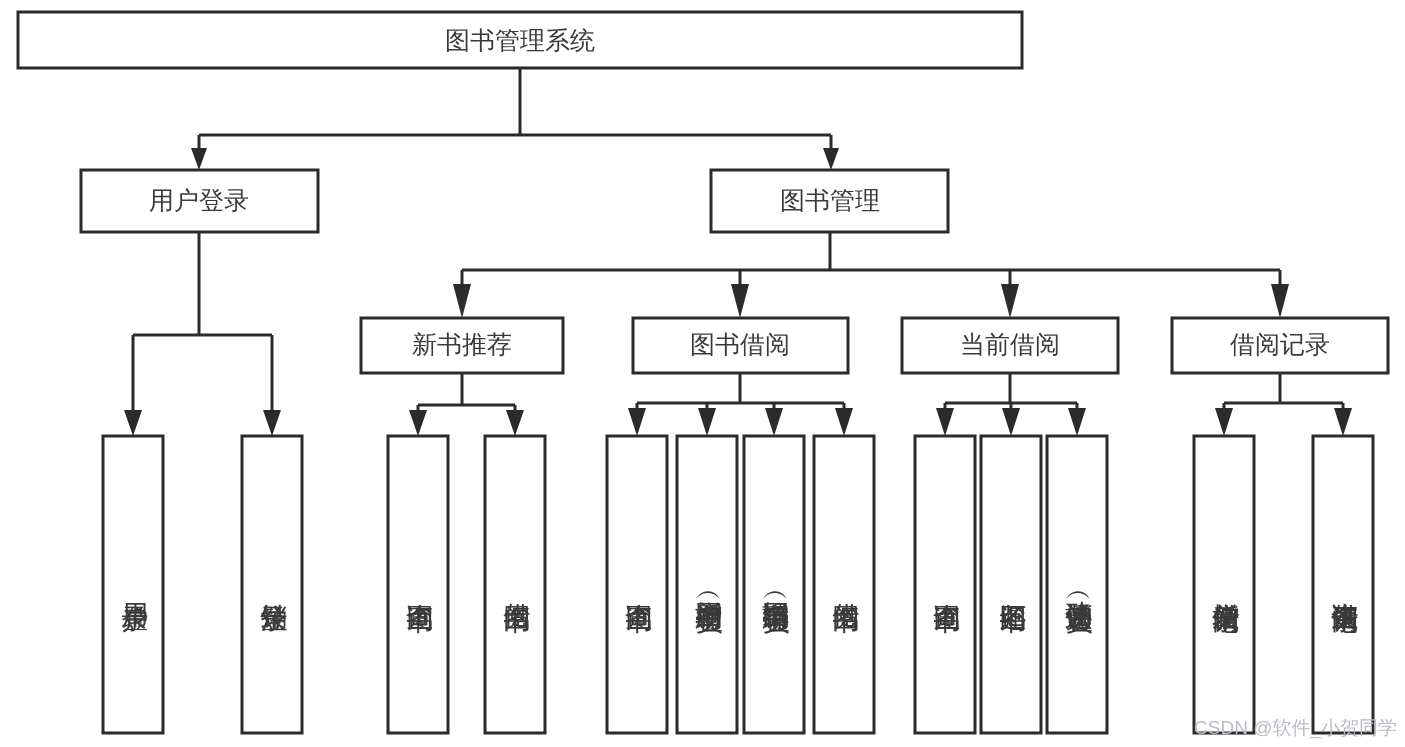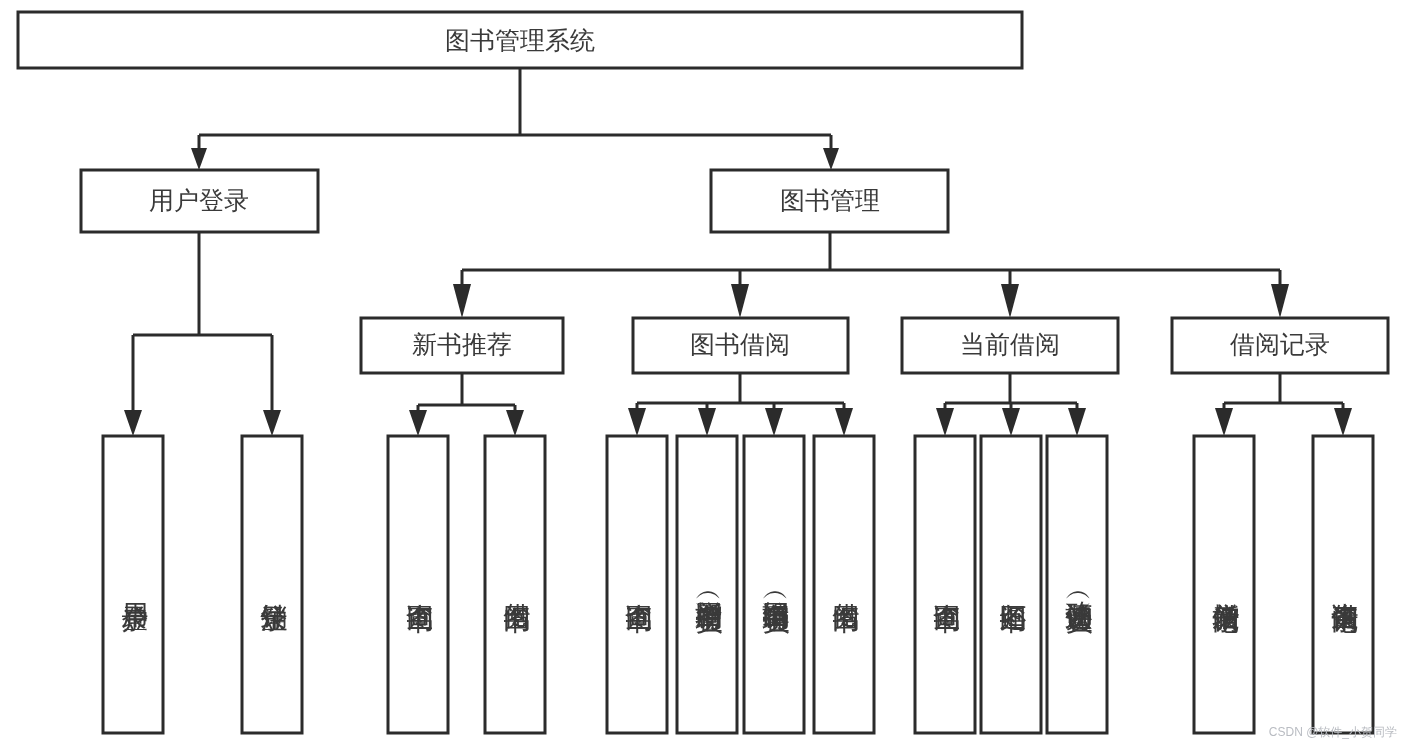--- a/index.html
+++ b/index.html
@@ -17,21 +17,21 @@
     fill:#3a3a3a;
     font-family:"Liberation Sans","DejaVu Sans",sans-serif;
     text-anchor:middle;
     dominant-baseline:middle;
   }
   .lbl-h{font-size:25px;}
   .lbl-v{font-size:27px;writing-mode:vertical-rl;letter-spacing:1px;}
   .watermark{
     position:absolute;right:8px;bottom:6px;
     font-family:"Liberation Sans","DejaVu Sans",sans-serif;
-    font-size:12px;color:#b9bcc2;white-space:nowrap;
+    font-size:19px;color:#b9bcc2;white-space:nowrap;
     user-select:none;
     padding-left:48px;
   }
 </style>
 </head>
 <body>
 
 <div id="diagram-root">
 
   <svg width="1405" height="747" viewBox="0 0 1405 747">

